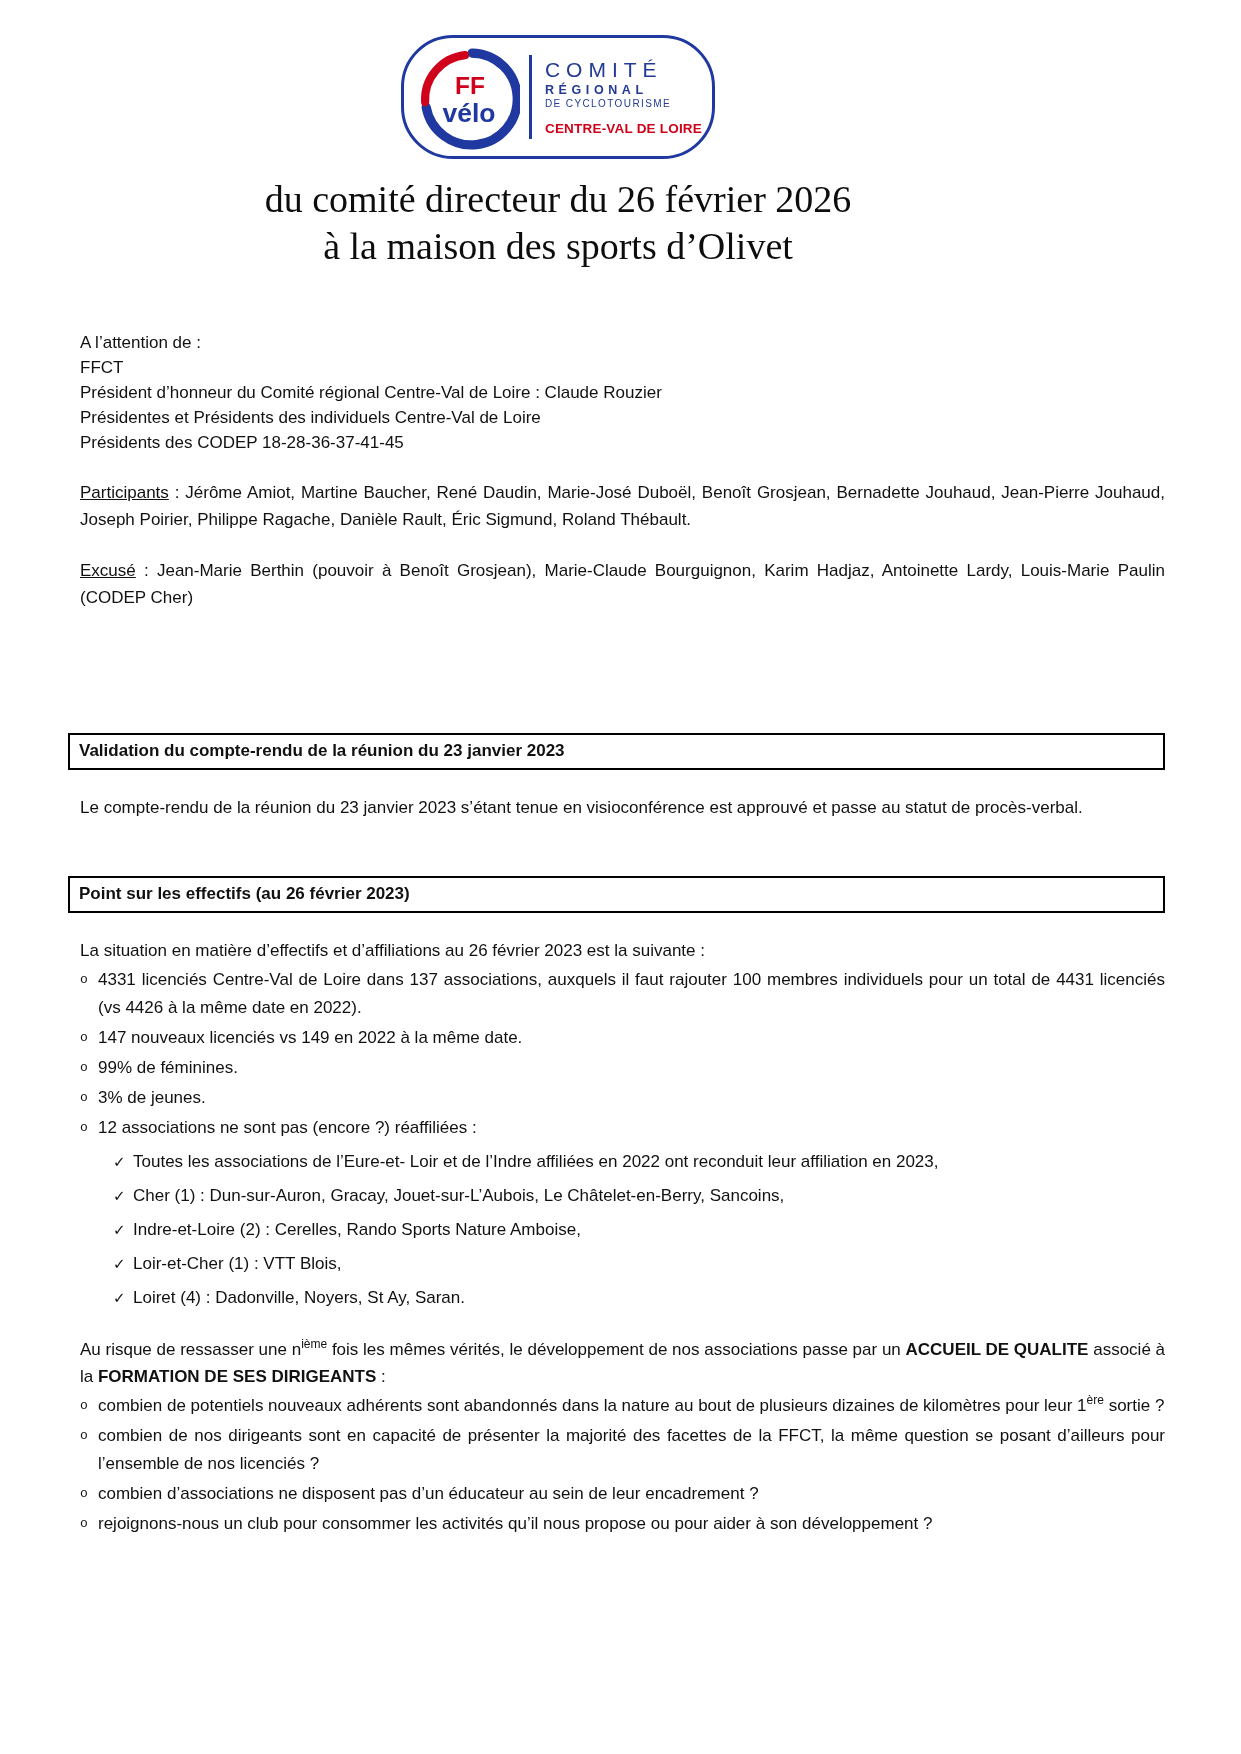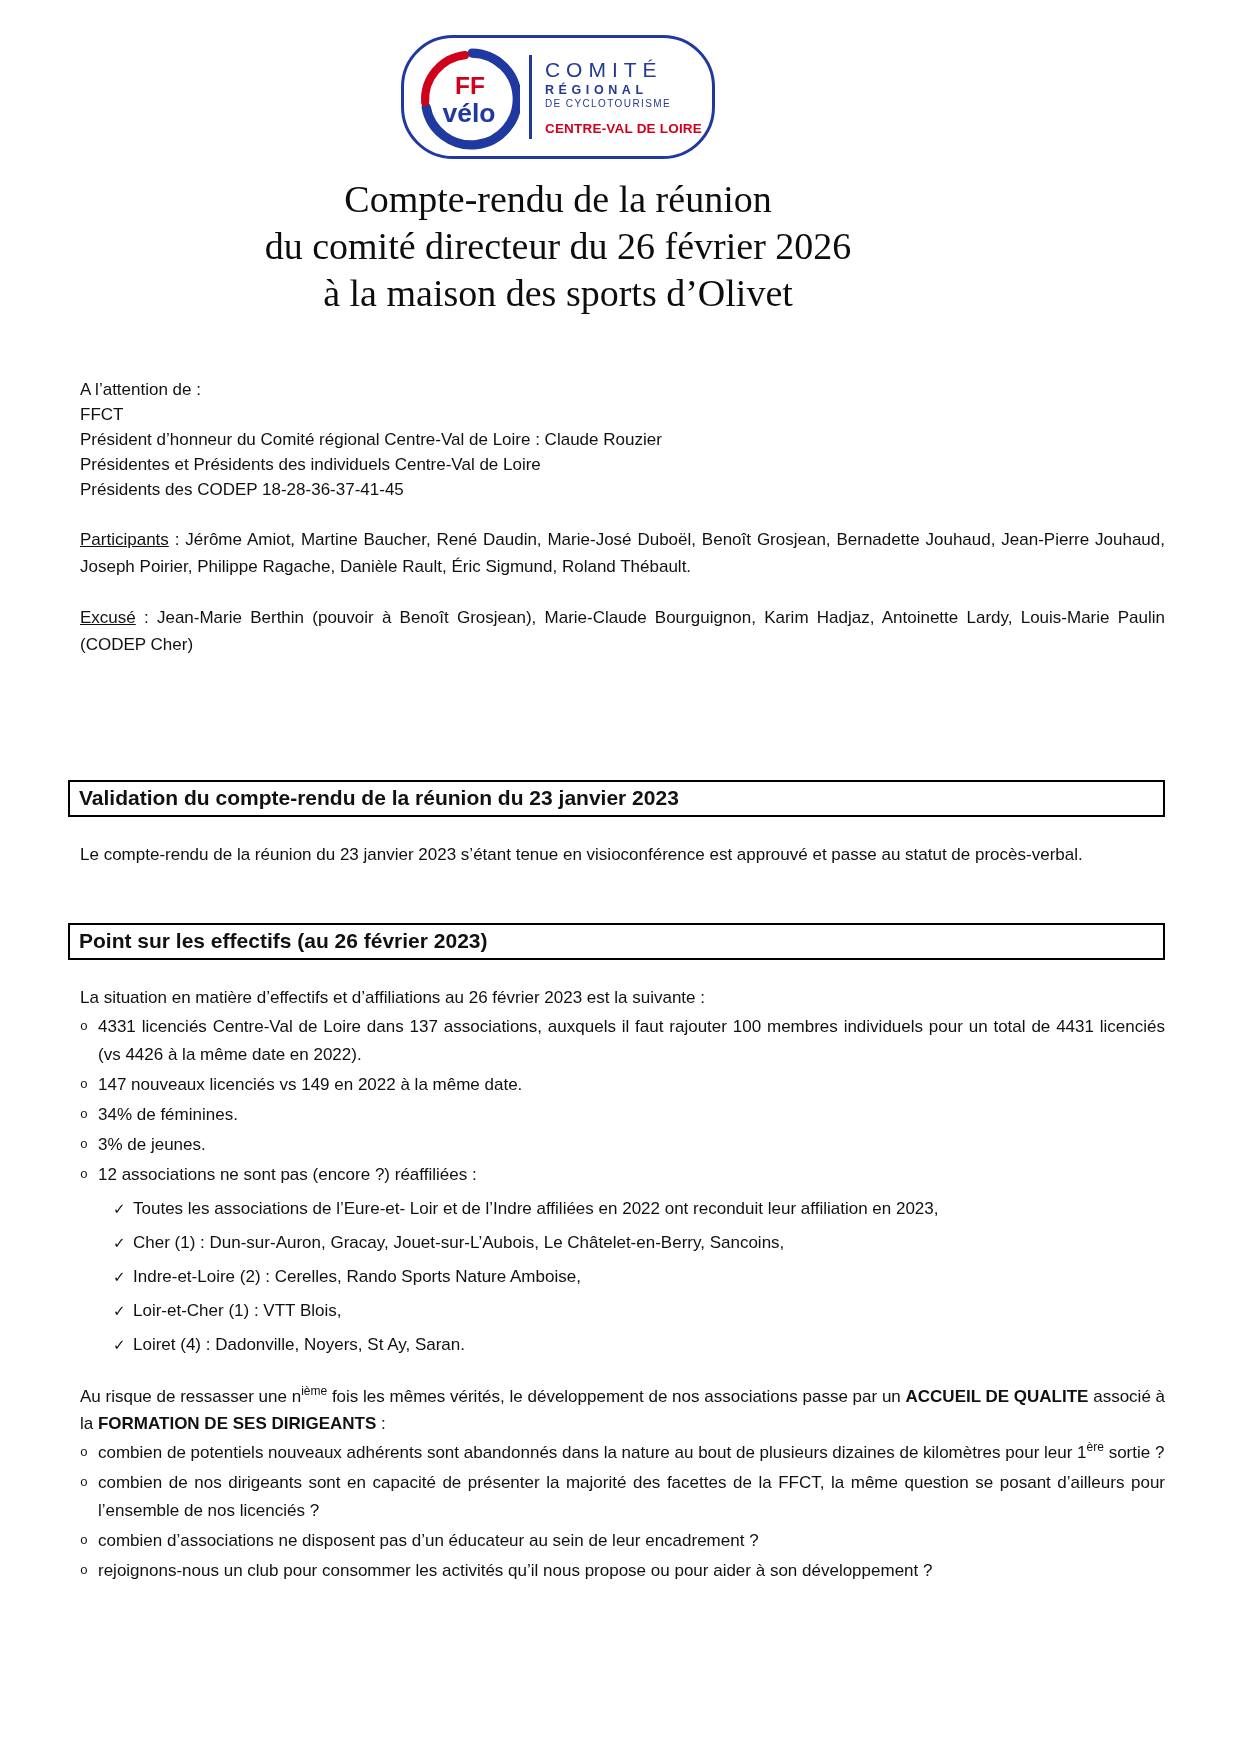--- a/index.html
+++ b/index.html
@@ -44,21 +44,21 @@
   .participants { margin-top:38px; }
   .excused { margin-top:4px; }
   .u { text-decoration:underline; }
   sup.sup { font-size:12px; vertical-align:super; line-height:0; }
 
   
   .section-heading {
     border:2px solid #000;
     margin-top:0;
     padding:3px 9px 4px 9px;
-    font-size:21px; font-weight:bold; line-height:26px;
+    font-size:17px; font-weight:bold; line-height:26px;
     text-align:justify;
   }
   .sh-1 { margin-top:122px; }
   .sh-2 { margin-top:55px; }
   .sh-3 { margin-top:28px; }
   .after-heading { margin-top:14px; }
   .tight { margin-top:8px; }
 
   
   .li { display:flex; align-items:flex-start; margin-top:2px; font-size:17px; line-height:28px; }
@@ -95,21 +95,20 @@
         <div class="logo-divider"></div>
         <div class="logo-right">
           <span class="logo-comite">COMITÉ</span>
           <span class="logo-regional">RÉGIONAL</span>
           <span class="logo-cyclo">DE CYCLOTOURISME</span>
           <span class="logo-region">CENTRE-VAL DE LOIRE</span>
         </div>
       </div>
 
       <div class="title">
-        <div>Compte-rendu de la réunion</div>
         <div>du comité directeur du 26 février 2026</div>
         <div>à la maison des sports d’Olivet</div>
       </div>
     </div>
 
     <div class="recipients">
       <div>A l’attention de :</div>
       <div>FFCT</div>
       <div>Président d’honneur du Comité régional Centre-Val de Loire : Claude Rouzier</div>
       <div>Présidentes et Présidents des individuels Centre-Val de Loire</div>
@@ -133,21 +132,21 @@
     <div class="li">
       <span class="marker-o">o</span>
       <span class="li-text">4331 licenciés Centre-Val de Loire dans 137 associations, auxquels il faut rajouter 100 membres individuels pour un total de 4431 licenciés (vs 4426 à la même date en 2022).</span>
     </div>
     <div class="li">
       <span class="marker-o">o</span>
       <span class="li-text">147 nouveaux licenciés vs 149 en 2022 à la même date.</span>
     </div>
     <div class="li">
       <span class="marker-o">o</span>
-      <span class="li-text">34% de féminines.</span>
+      <span class="li-text">99% de féminines.</span>
     </div>
     <div class="li">
       <span class="marker-o">o</span>
       <span class="li-text">3% de jeunes.</span>
     </div>
     <div class="li">
       <span class="marker-o">o</span>
       <span class="li-text">12 associations ne sont pas (encore ?) réaffiliées :</span>
     </div>
 

